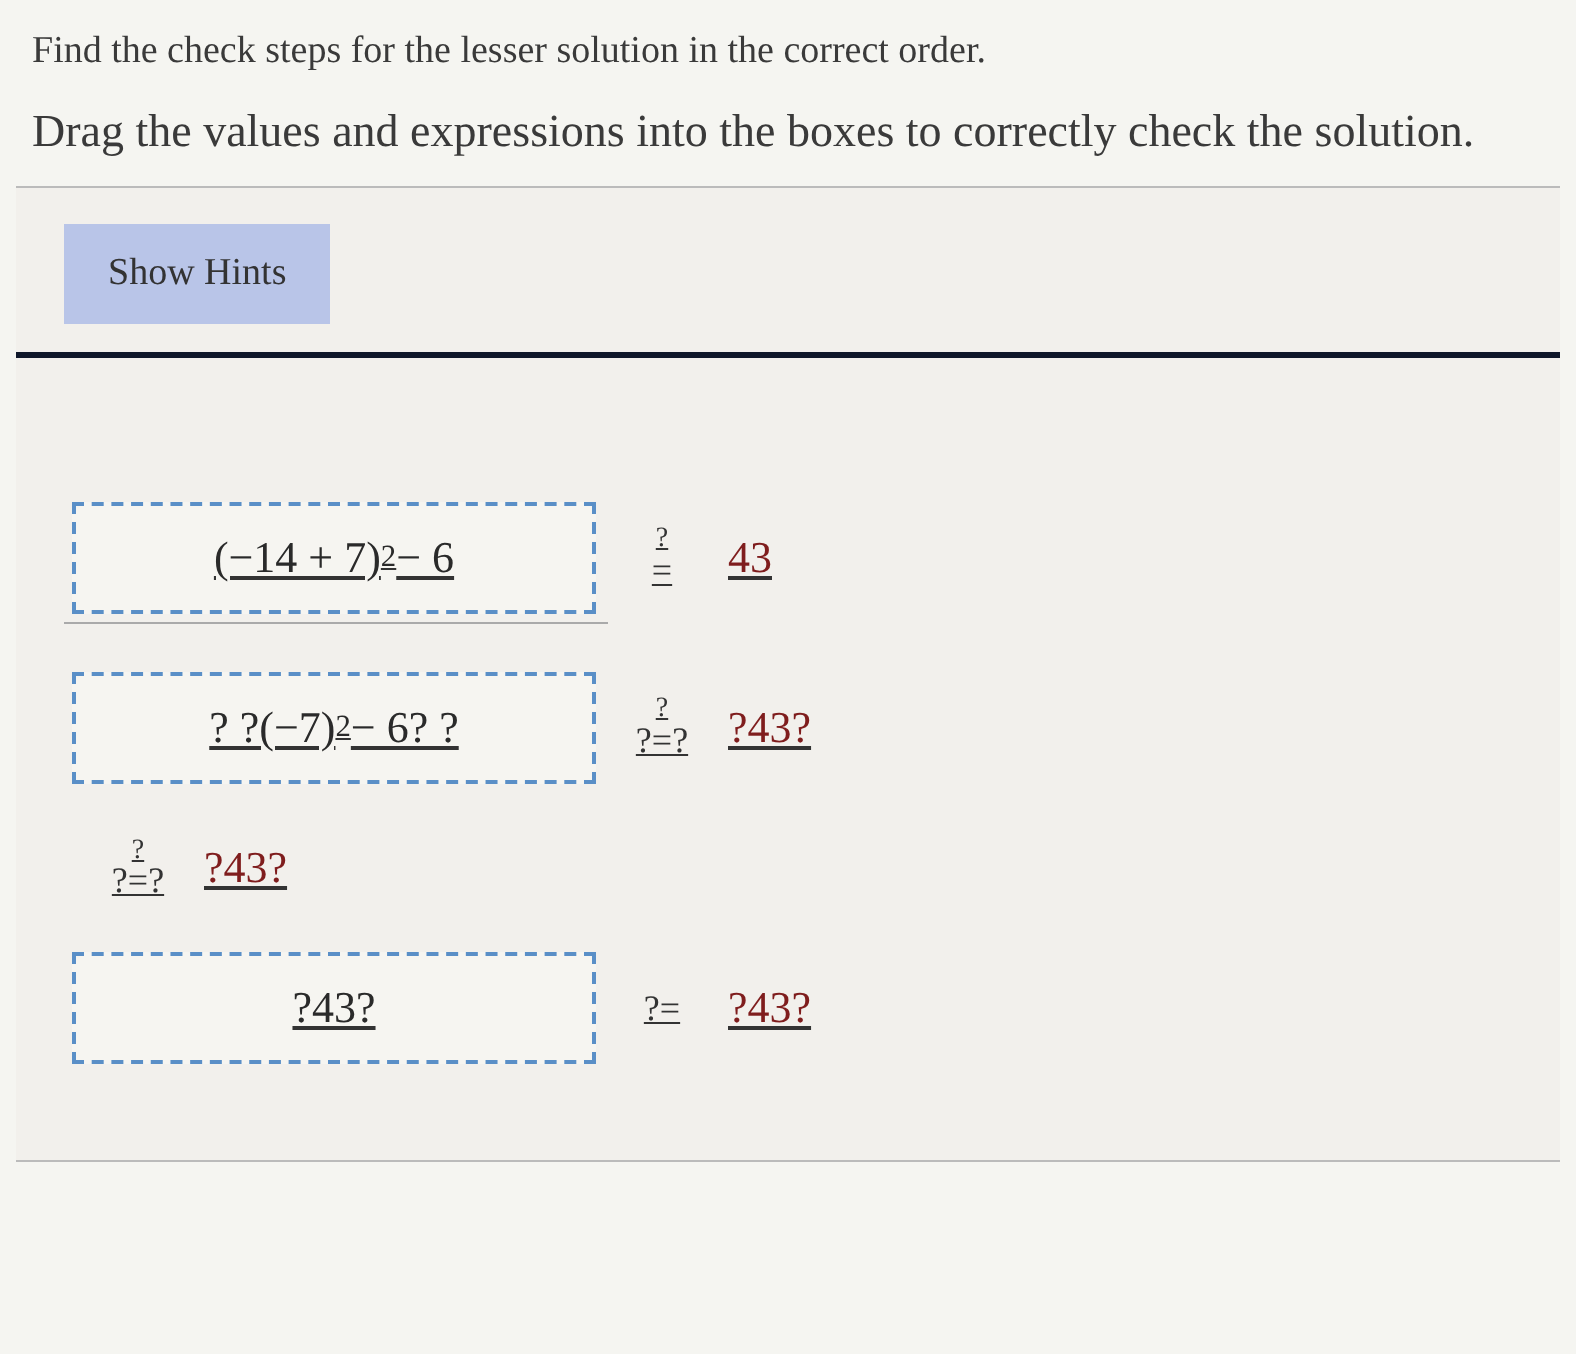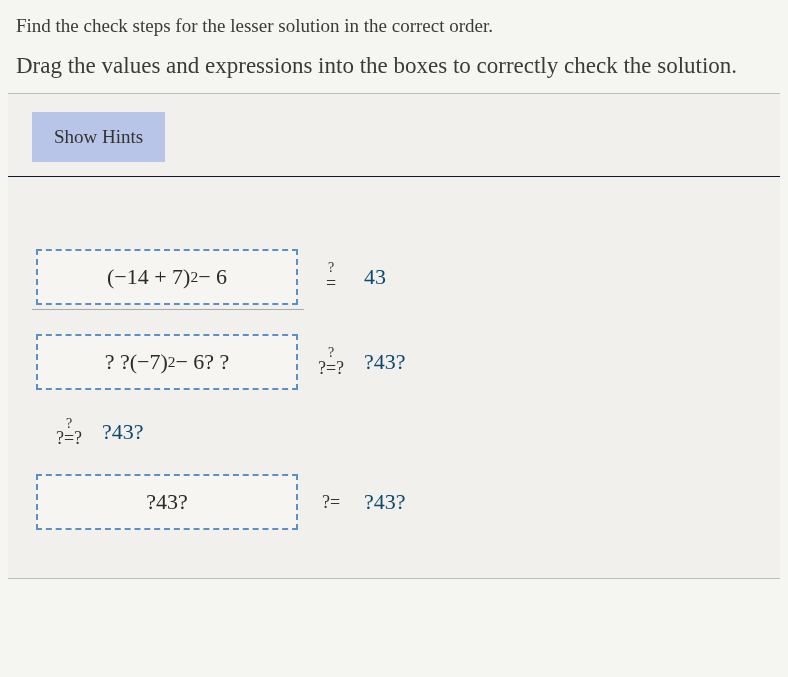--- a/index.html
+++ b/index.html
@@ -27,41 +27,42 @@
       color: #3a3a3a;
     }
     .panel {
       border-top: 1px solid #bbb;
       border-bottom: 1px solid #bbb;
       margin: 0 8px;
       background: #f2f0ec;
     }
     .hints-bar {
       padding: 18px 24px 14px 24px;
-      border-bottom: 1px solid #0f172a;
+      border-bottom: 3px solid #0f172a;
     }
     .show-hints {
       display: inline-block;
       background: #b9c5e8;
       padding: 14px 22px;
       font-size: 19px;
       color: #333;
       cursor: pointer;
     }
     .gap {
       height: 50px;
       border-bottom: 1px solid transparent;
     }
     .steps {
       padding: 22px 28px 20px 28px;
     }
     .row {
       display: flex;
       align-items: center;
       margin-bottom: 28px;
+      text-decoration: underline;
     }
     .dropzone {
       border: 2px dashed #5a8fc7;
       background: #f6f5f1;
       width: 262px;
       height: 56px;
       display: flex;
       align-items: center;
       justify-content: center;
       font-size: 22px;
@@ -84,21 +85,21 @@
       line-height: 0.9;
     }
     .rel-top {
       font-size: 14px;
     }
     .rel-bot {
       font-size: 18px;
     }
     .rhs {
       font-size: 22px;
-      color: #0c4a6e;
+      color: #7f1d1d;
     }
     .under-rule {
       width: 272px;
       height: 1px;
       background: #aaa;
       margin-top: -24px;
       margin-bottom: 24px;
       margin-left: -4px;
     }
     sup {

